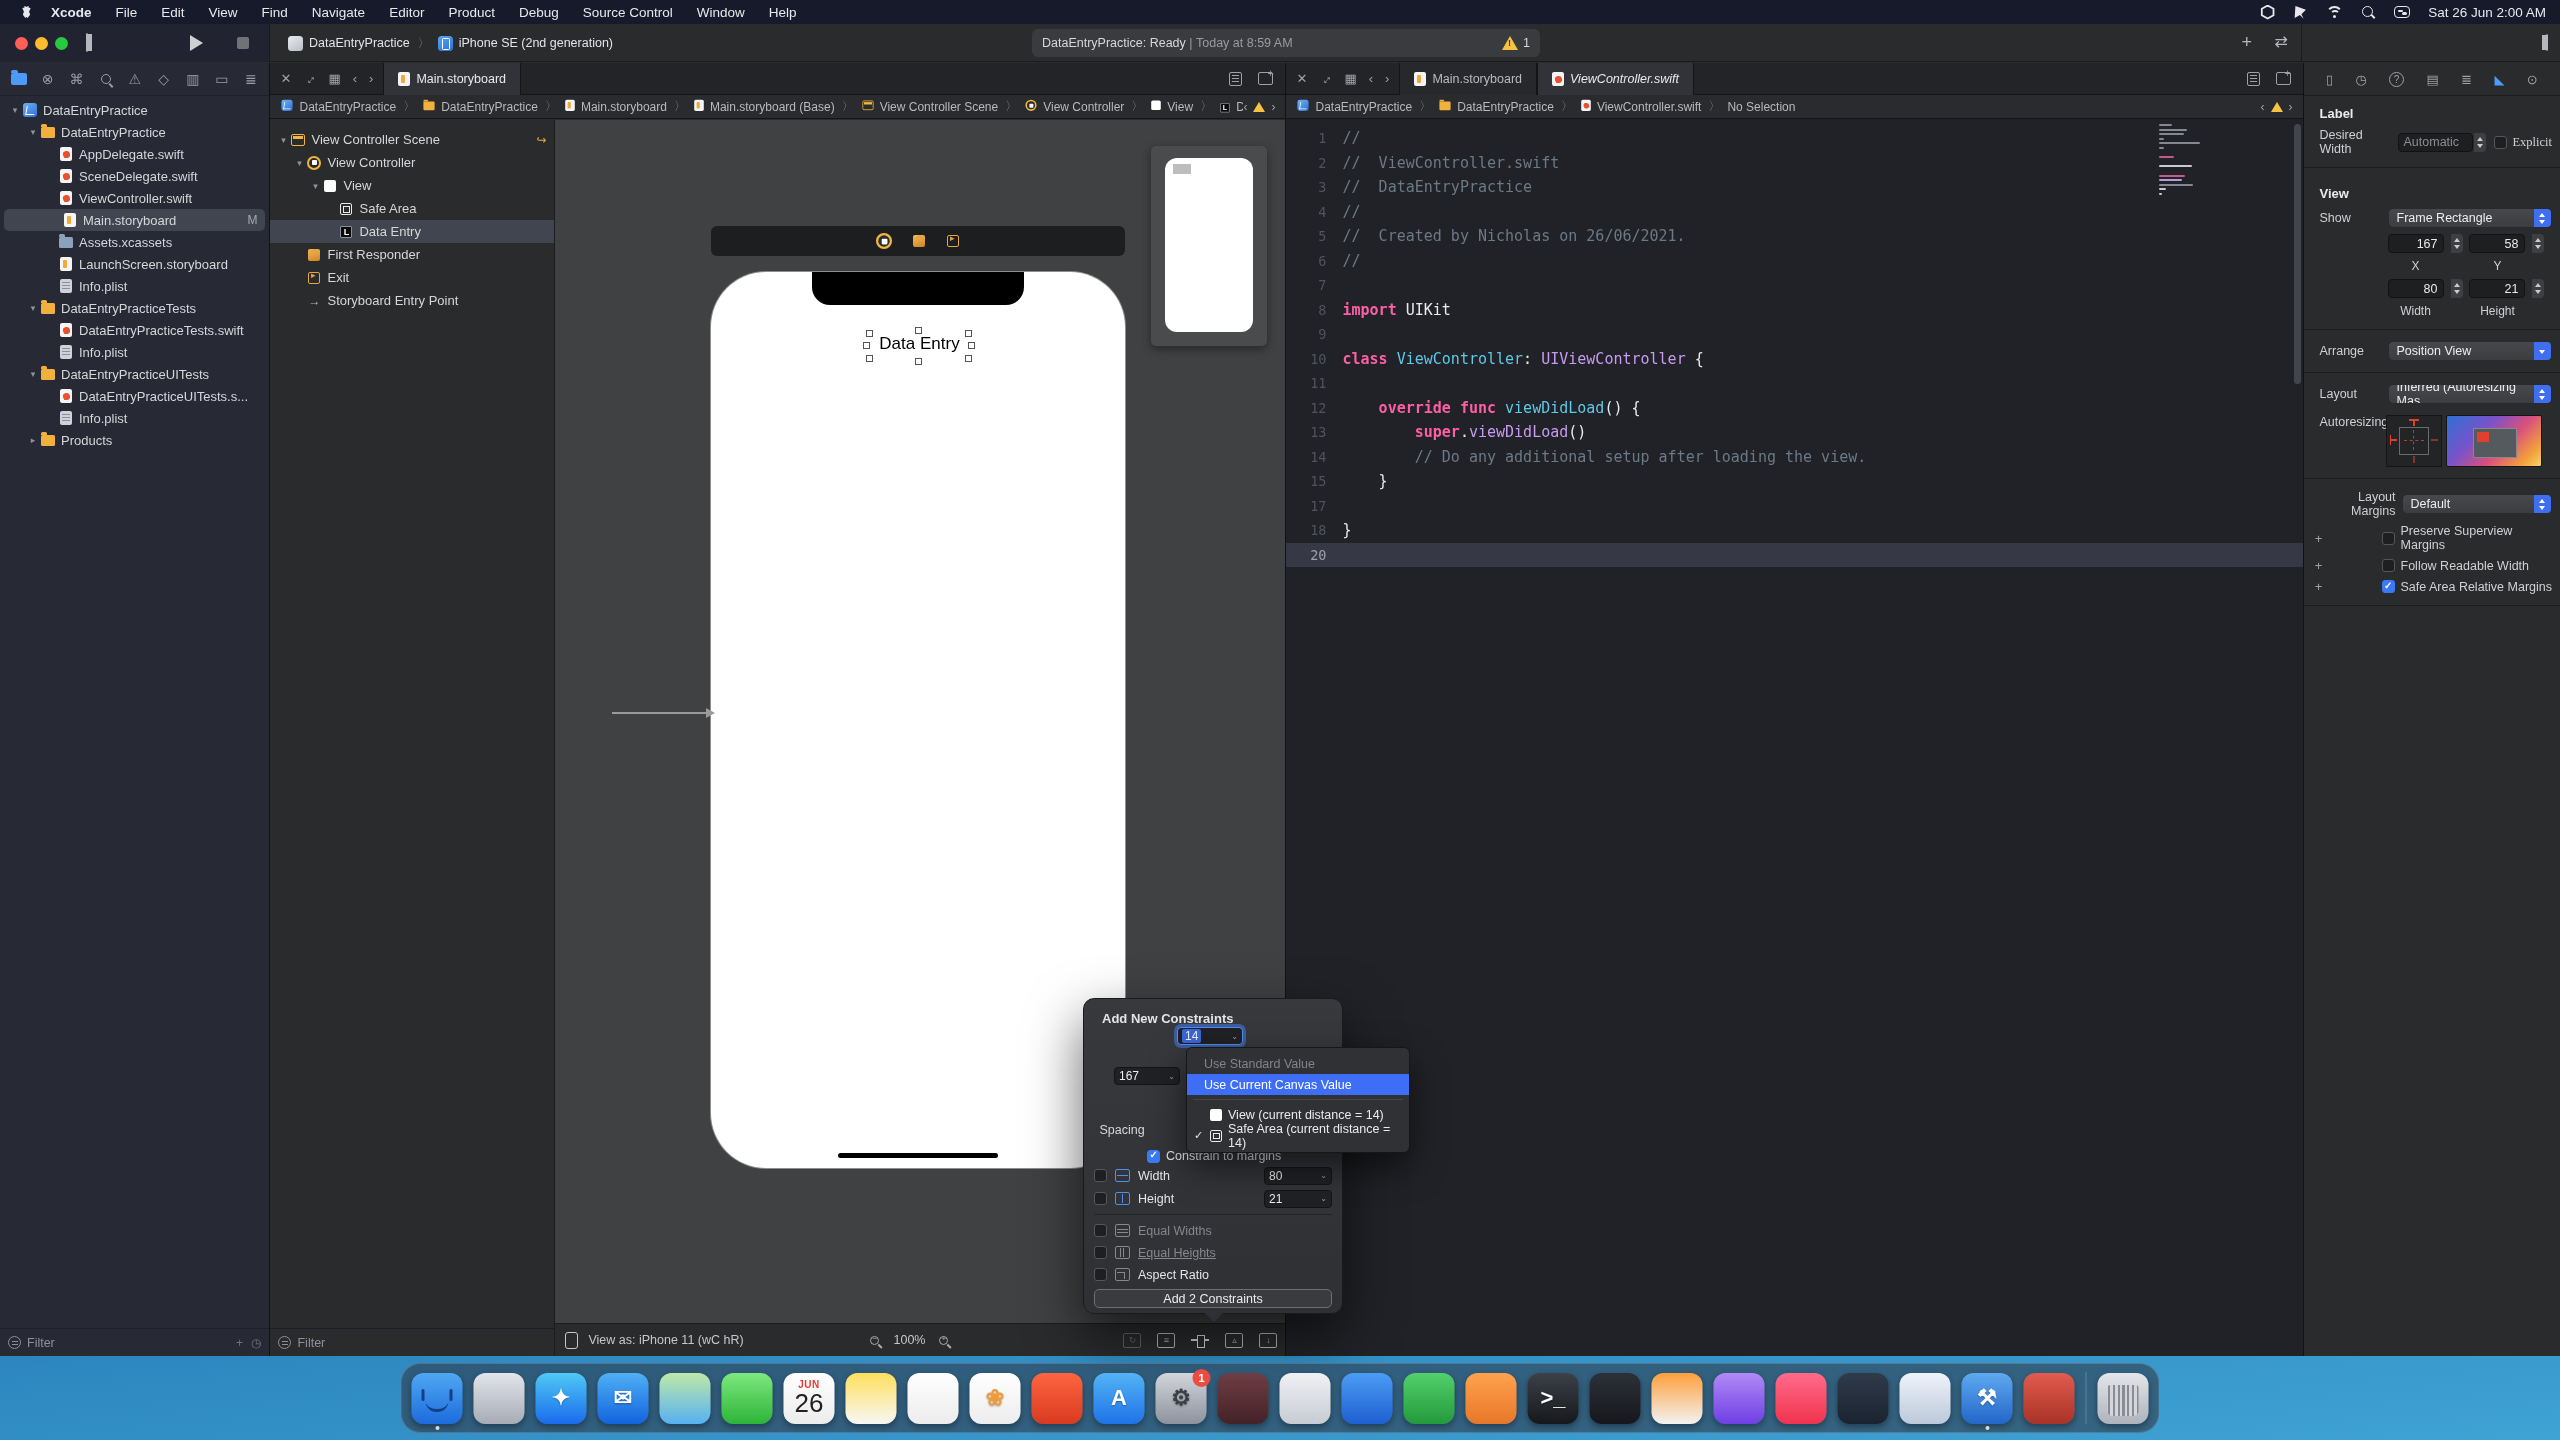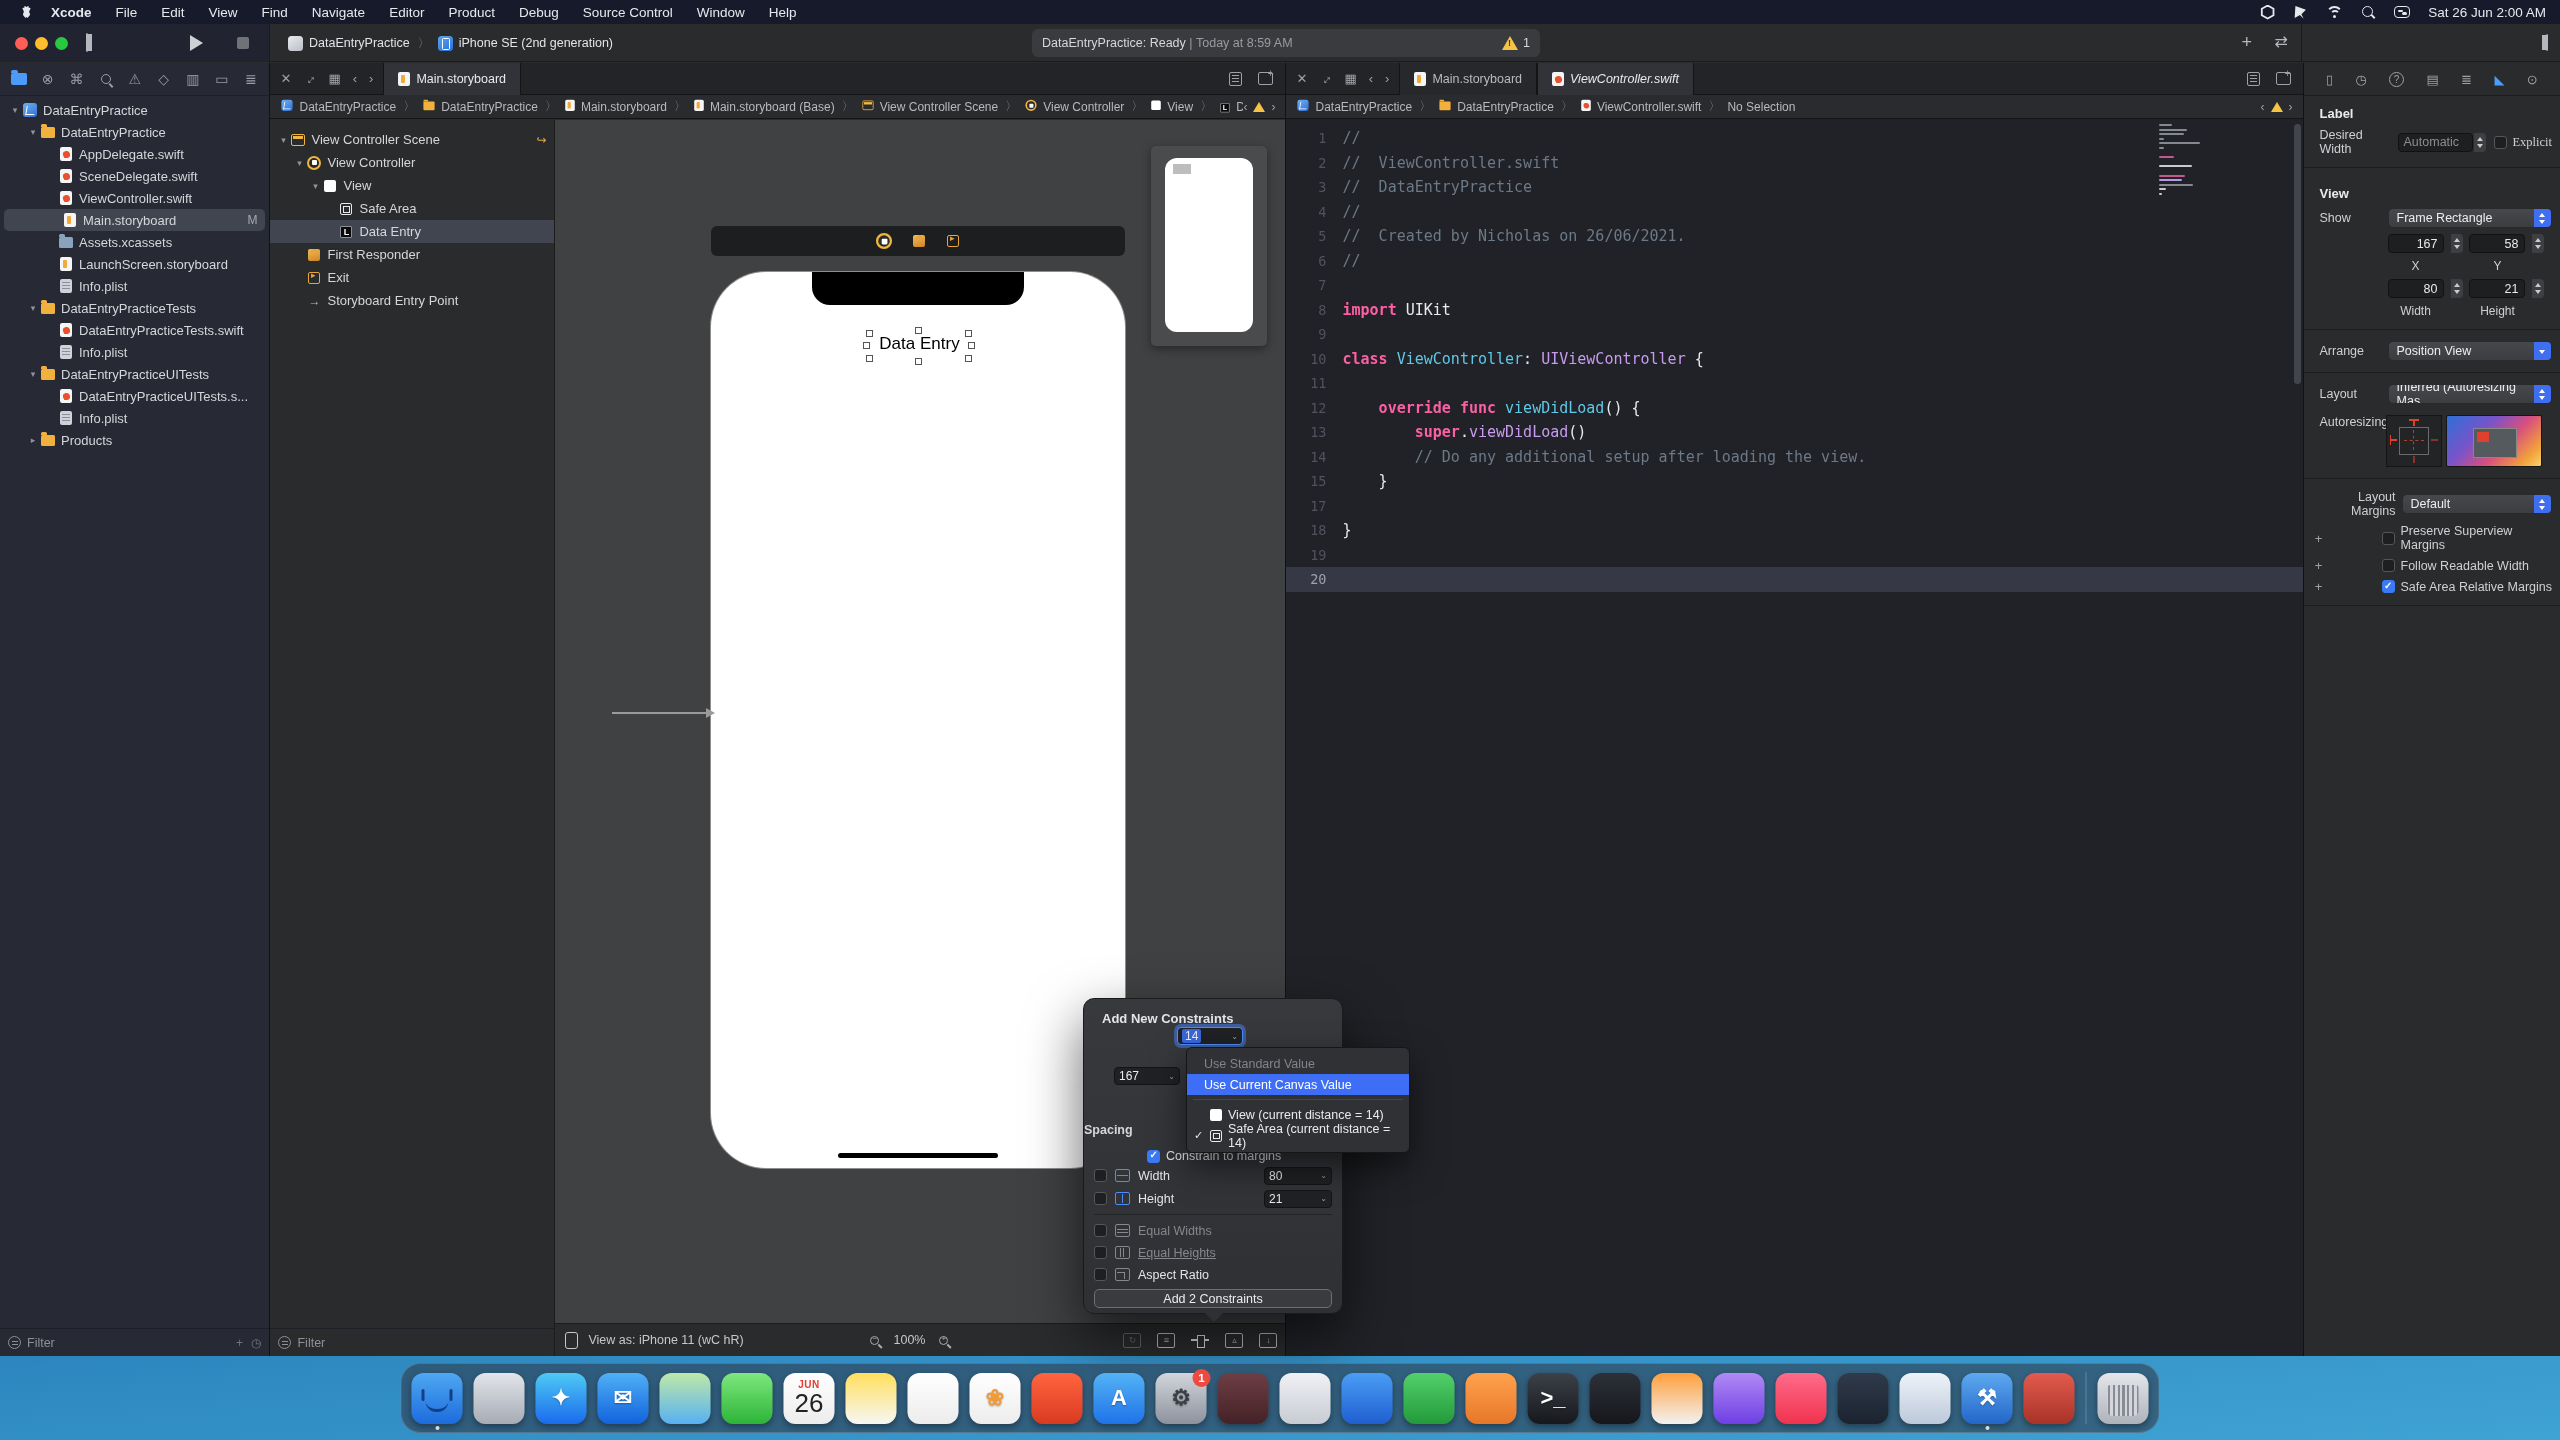--- a/index.html
+++ b/index.html
@@ -226,21 +226,21 @@
              background:linear-gradient(180deg,#37393d,#2e3034); border:1px solid #1a1a1b; border-radius:11px;
              box-shadow:0 22px 55px rgba(0,0,0,.6); font-size:12.5px; color:#e3e4e8; }
   #popover::after { content:""; position:absolute; left:121px; bottom:-9px; border-left:9px solid transparent; border-right:9px solid transparent; border-top:9px solid #2e3034; }
   #pop-title { font-weight:bold; font-size:13px; padding:12px 0 0 18px; }
   .pop-field { position:absolute; background:#202124; border:1px solid #141415; border-radius:4px; height:18px;
                display:flex; align-items:center; justify-content:space-between; padding:0 4px; color:#eceded; font-size:12px; }
   .pop-field .chev { font-size:8px; color:#9fa1a7; }
   #pf-top { left:93px; top:28px; width:66px; box-shadow:0 0 0 3px rgba(70,130,255,.5); border-color:#4d8df5; }
   #pf-top .val { background:#3a66d8; padding:0 3px; border-radius:2px; }
   #pf-left { left:30px; top:68px; width:66px; }
-  #pop-spacing { position:absolute; left:0; top:124px; width:76px; text-align:left; color:#d5d6da;font-weight:bold; }
+  #pop-spacing { position:absolute; left:0; top:124px; width:76px; text-align:center; color:#d5d6da; }
   #pop-constrain { position:absolute; left:63px; top:150px; display:flex; align-items:center; gap:6px; }
   .pop-row { position:absolute; left:10px; right:10px; height:21px; display:flex; align-items:center; gap:8px; }
   .wh-ic { width:15px; height:13px; border:1.5px solid #4d8df5; border-radius:2px; position:relative; flex:0 0 15px; }
   .wh-ic.w::after { content:""; position:absolute; left:1px; right:1px; top:4.5px; height:1.5px; background:#4d8df5; }
   .wh-ic.h::after { content:""; position:absolute; top:1px; bottom:1px; left:5.5px; width:1.5px; background:#4d8df5; }
   .wh-ic.gray { border-color:#86888e; } 
   .wh-ic.eqw::after { content:""; position:absolute; left:1px; right:1px; top:4px; height:1.4px; background:#86888e; box-shadow:0 3px 0 #86888e; }
   .wh-ic.eqh::after { content:""; position:absolute; top:1px; bottom:1px; left:4px; width:1.4px; background:#86888e; box-shadow:3px 0 0 #86888e; }
   .wh-ic.ar2::after { content:""; position:absolute; left:1px; bottom:1px; width:7px; height:6px; border-top:1.4px solid #86888e; border-right:1.4px solid #86888e; }
   .pop-row .pval { margin-left:auto; width:68px; position:static; }
@@ -763,24 +763,20 @@
                 <span class="ct"><span class="tk-w">    }</span></span>
               </div>
               <div class="cl">
                 <span class="ln">17</span>
                 <span class="ct"></span>
               </div>
               <div class="cl">
                 <span class="ln">18</span>
                 <span class="ct"><span class="tk-w">}</span></span>
               </div>
-              <div class="cl">
-                <span class="ln">19</span>
-                <span class="ct"></span>
-              </div>
               <div class="cl hl">
                 <span class="ln">20</span>
                 <span class="ct"></span>
               </div>
             </div>
           <div id="minimap">
               <div class="mm-line" style="width: 13.8px; background: rgb(133, 136, 143);"></div>
               <div class="mm-line" style="width: 28.52px; background: rgb(133, 136, 143);"></div>
               <div class="mm-line" style="width: 25.3px; background: rgb(133, 136, 143);"></div>
               <div class="mm-line" style="width: 5.52px; background: rgb(133, 136, 143);"></div>

